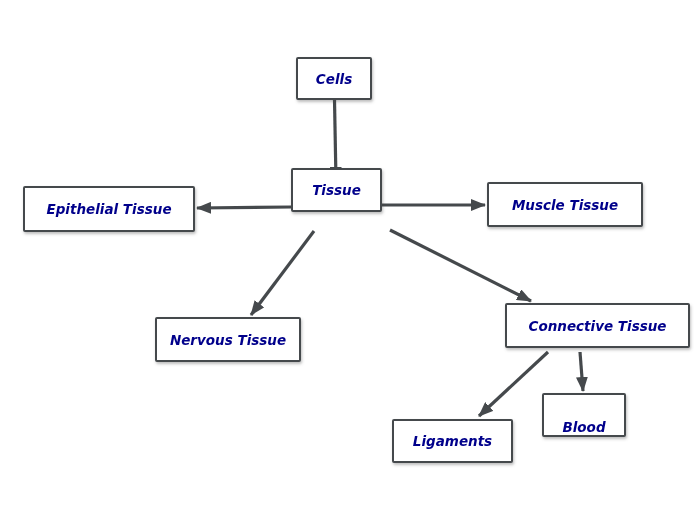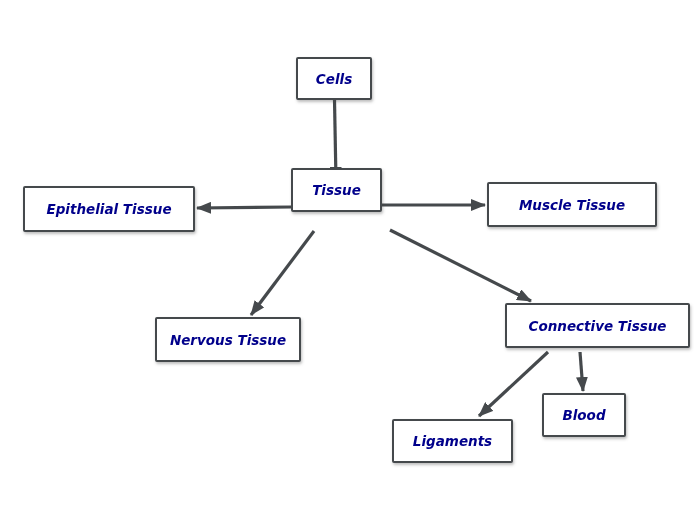--- a/index.html
+++ b/index.html
@@ -39,25 +39,25 @@
     color: #00008B;
     font-weight: bold;
     font-style: italic;
     font-size: 13.5px;
     white-space: nowrap;
   }
   
   #node-cells      { left: 296px; top:  57px; width:  76px; height: 43px; }
   #node-tissue     { left: 291px; top: 168px; width:  91px; height: 44px; }
   #node-epithelial { left:  23px; top: 186px; width: 172px; height: 46px; }
-  #node-muscle     { left: 487px; top: 182px; width: 170px; height: 45px; text-align: right; }
+  #node-muscle     { left: 487px; top: 182px; width: 156px; height: 45px; text-align: right; }
   #node-nervous    { left: 155px; top: 317px; width: 146px; height: 45px; }
   #node-connective { left: 505px; top: 303px; width: 185px; height: 45px; }
   #node-ligaments  { left: 392px; top: 419px; width: 121px; height: 44px; }
-  #node-blood      { left: 542px; top: 393px; width:  84px; height: 44px; }
+  #node-blood      { left: 542px; top: 393px; width:  84px; height: 44px; align-items: flex-end; }
 </style>
 </head>
 <body>
 
 <div id="canvas">
 
   <svg id="edges" viewBox="0 0 696 520" xmlns="http://www.w3.org/2000/svg">
     <defs>
       <marker id="arrowhead" markerUnits="userSpaceOnUse" markerWidth="15" markerHeight="12" viewBox="0 0 15 12" refX="14" refY="6" orient="auto">
         <path d="M0,0 L15,6 L0,12 Z" fill="#45494c"></path>

